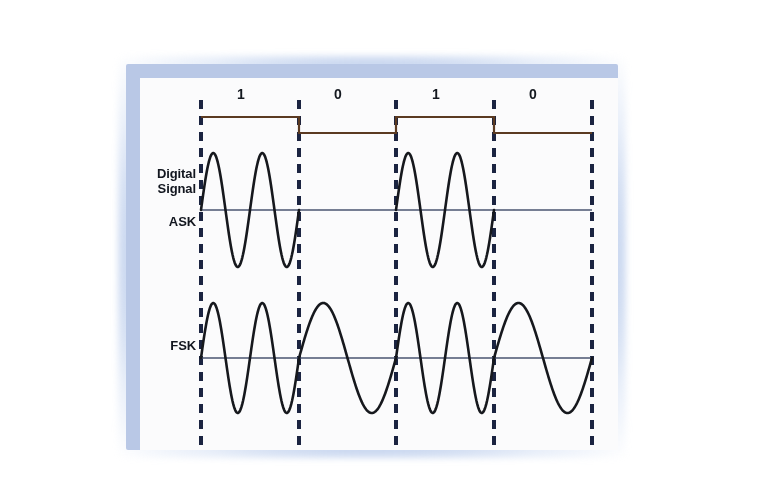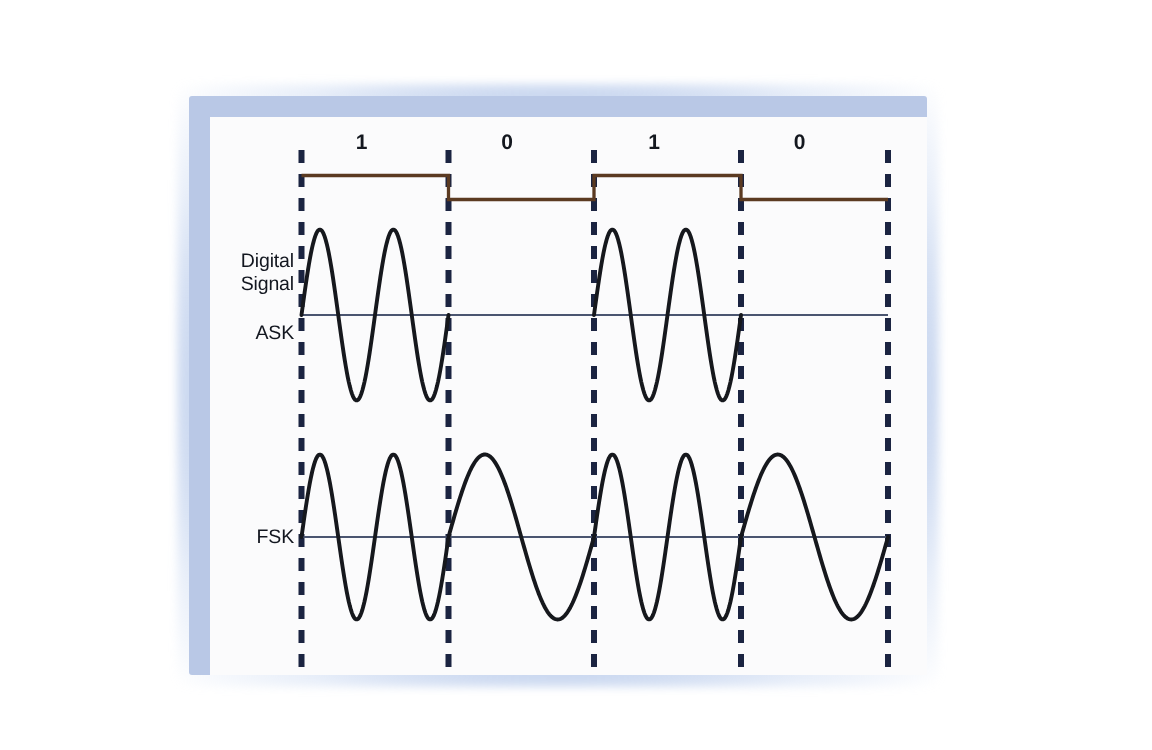--- a/index.html
+++ b/index.html
@@ -54,31 +54,31 @@
     top: 78px;
     width: 478px;
     height: 372px;
     background: #fbfbfc;
     overflow: hidden;
   }
 
   
   .axis-label {
     position: absolute;
-    font-weight: normal;
+    font-weight: bold;
     color: #12161f;
     font-size: 13px;
     line-height: 15px;
     text-align: right;
     letter-spacing: -0.1px;
     white-space: pre-line;
   }
   .label-digital { left: 0px;  top: 88px;  width: 56px; }
   .label-ask     { left: 0px;  top: 136px; width: 56px; }
-  .label-fsk     { left: 0px;  top: 272px; width: 56px; }
+  .label-fsk     { left: 0px;  top: 260px; width: 56px; }
 
   .bit-label {
     position: absolute;
     top: 8px;
     width: 40px;
     text-align: center;
     font-weight: bold;
     font-size: 14px;
     color: #14181f;
   }

